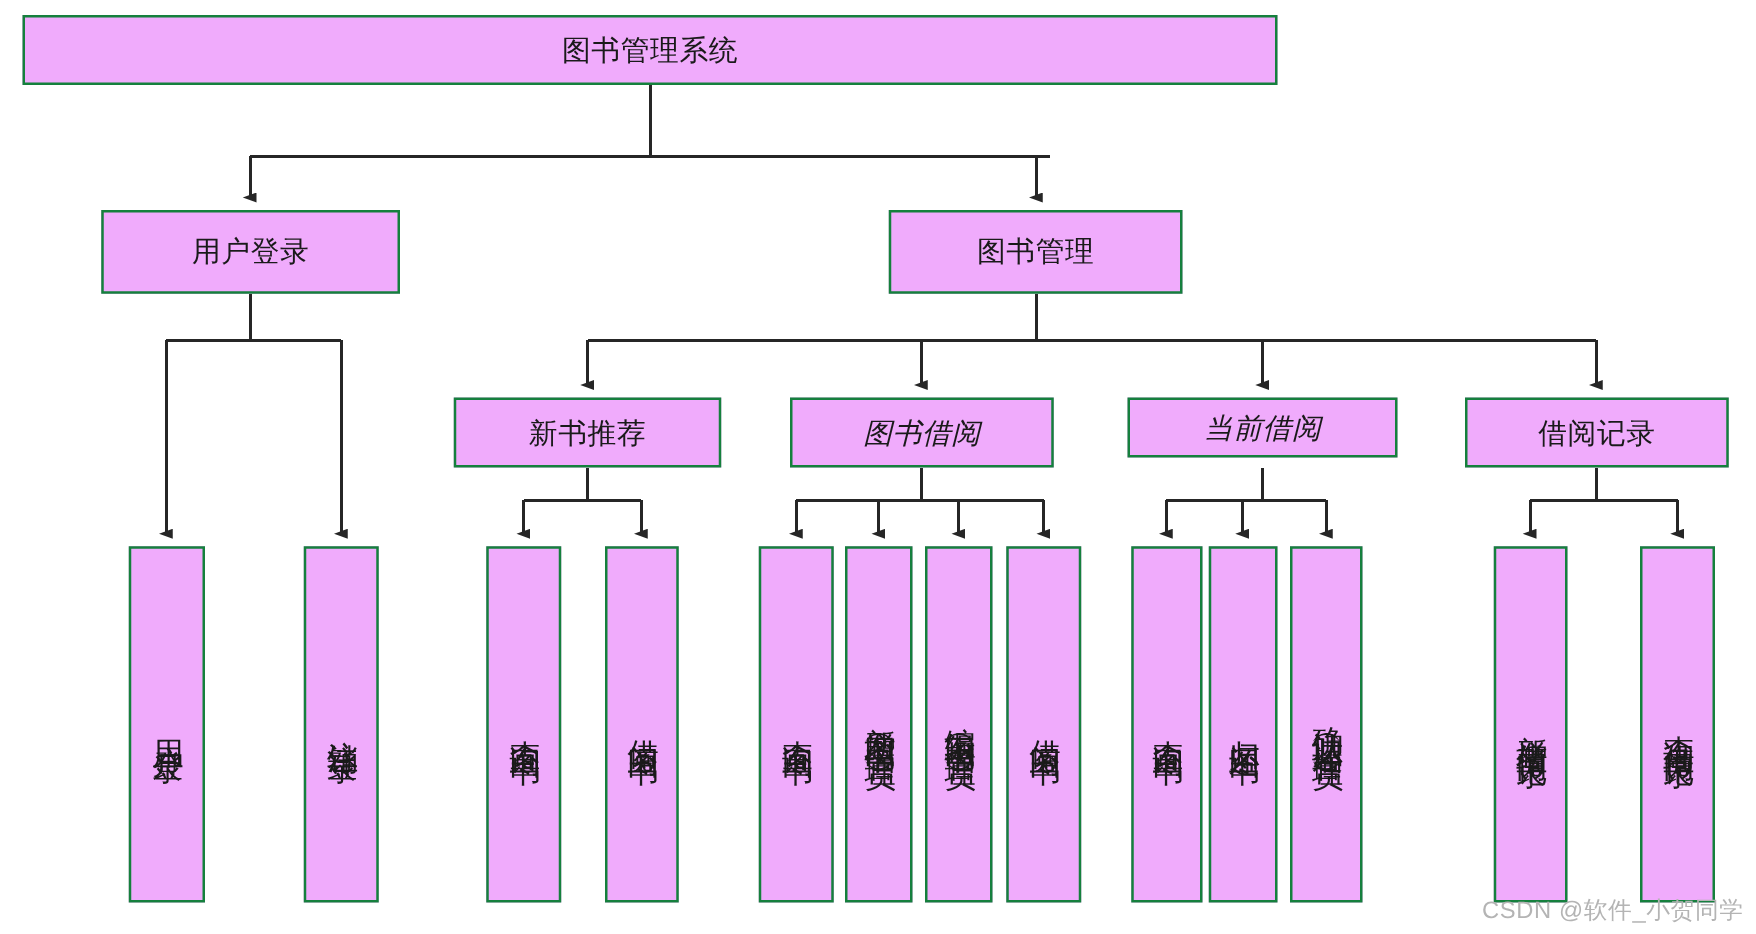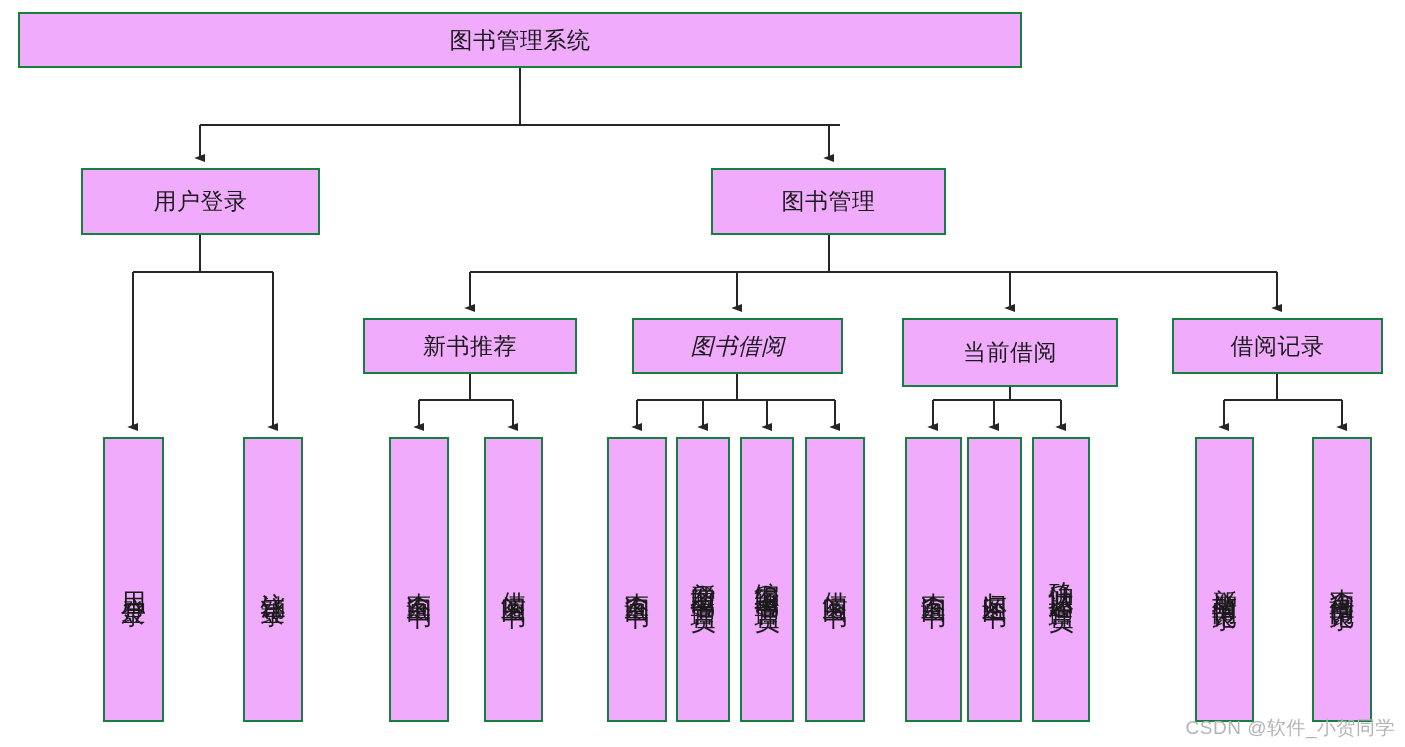--- a/index.html
+++ b/index.html
@@ -128,21 +128,21 @@
   <div class="node" style="left:711px; top:168px; width:235px; height:67px;">
     <span class="node-label">图书管理</span>
   </div>
 
   <div class="node" style="left:363px; top:318px; width:214px; height:56px;">
     <span class="node-label">新书推荐</span>
   </div>
   <div class="node" style="left:632px; top:318px; width:211px; height:56px;font-style:italic;">
     <span class="node-label">图书借阅</span>
   </div>
-  <div class="node" style="left:902px; top:318px; width:216px; height:69px;">
+  <div class="node" style="left:902px; top:318px; width:216px; height:48px;font-style:italic;">
     <span class="node-label">当前借阅</span>
   </div>
   <div class="node" style="left:1172px; top:318px; width:211px; height:56px;">
     <span class="node-label">借阅记录</span>
   </div>
 
   <div class="node vertical" style="left:103px; top:437px; width:61px; height:285px;">
     <span class="node-label">用户登录</span>
   </div>
   <div class="node vertical" style="left:243px; top:437px; width:60px; height:285px;">

